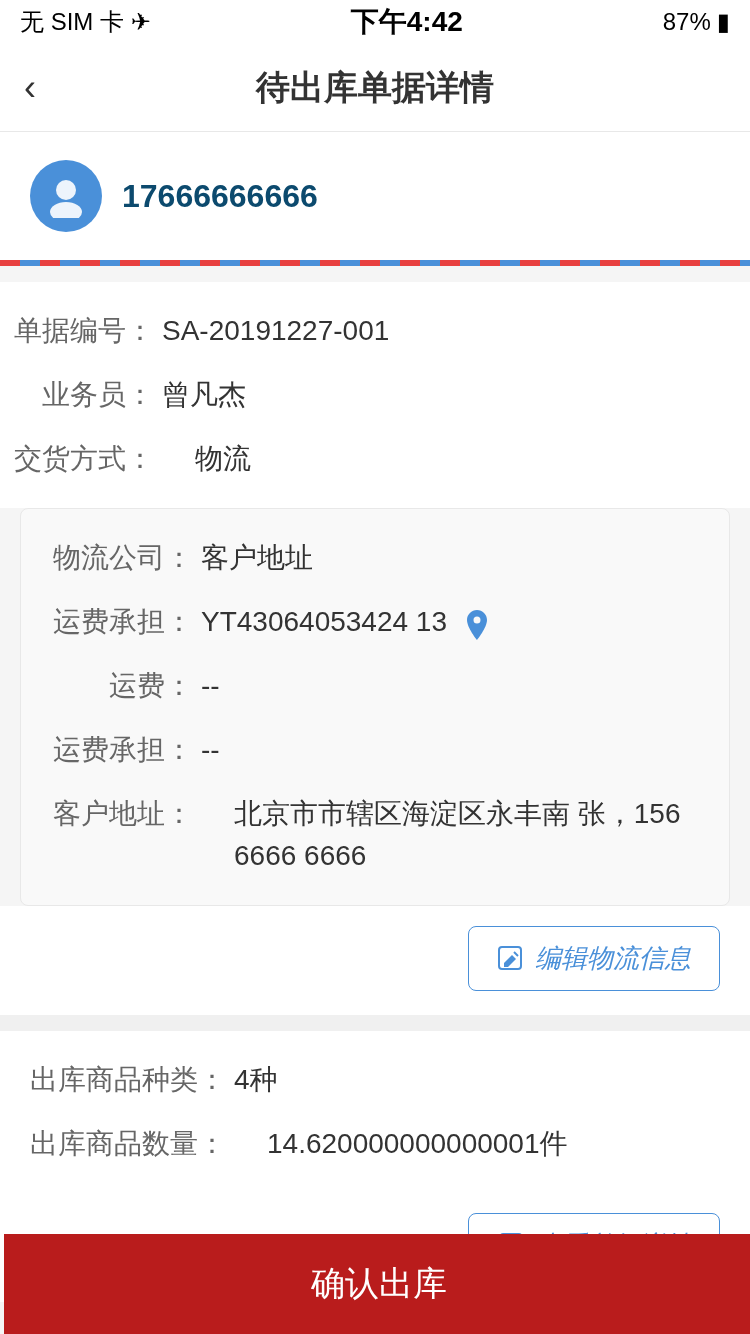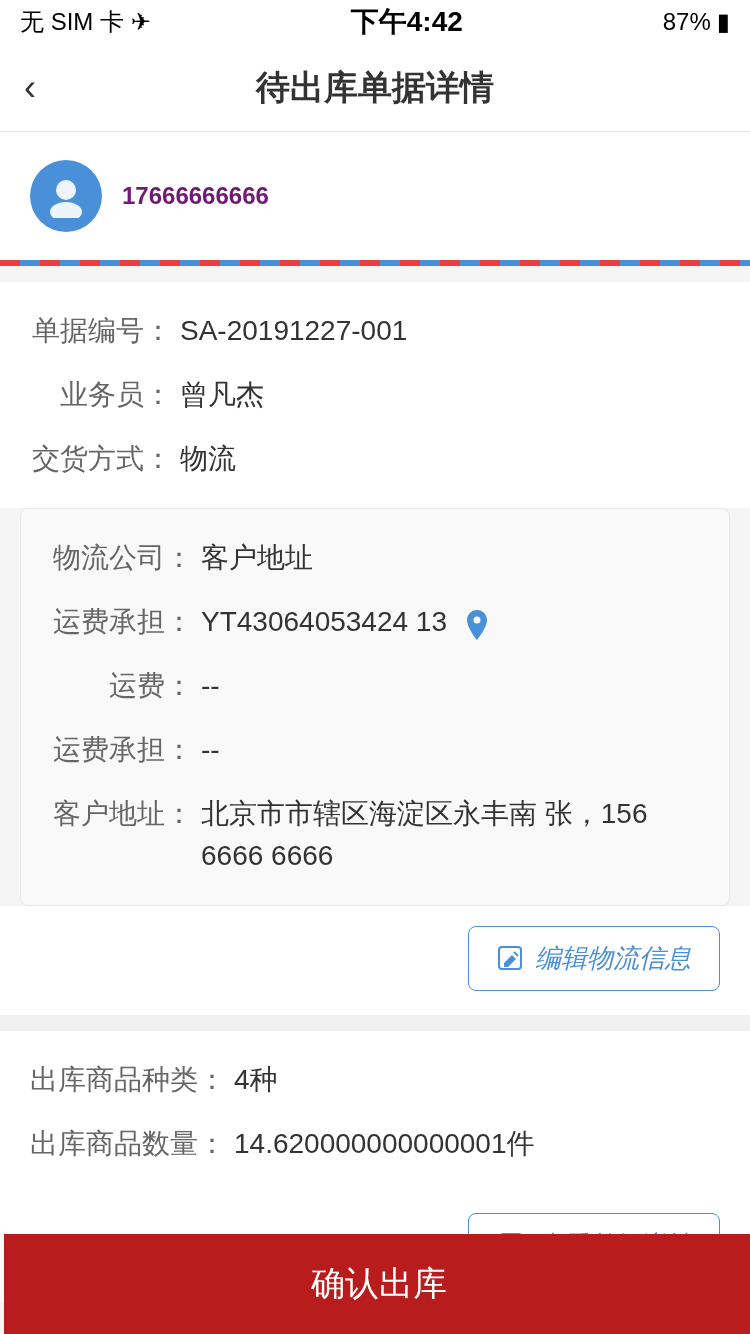--- a/index.html
+++ b/index.html
@@ -73,53 +73,53 @@
       display: flex;
       align-items: center;
       justify-content: center;
       flex-shrink: 0;
     }
     .user-avatar svg {
       width: 44px;
       height: 44px;
     }
     .user-phone {
-      font-size: 24px;
+      font-size: 32px;
       font-weight: 600;
-      color: #701a75;
+      color: #0c4a6e;
     }
 
     
     .dashed-divider {
       height: 6px;
       background: repeating-linear-gradient(
         90deg,
         #e84040 0px,
         #e84040 20px,
         #4a90d9 20px,
         #4a90d9 40px
       );
       margin: 0;
     }
 
     
     .section-card {
       background: #fff;
       margin: 16px 0 0 0;
-      padding: 28px 30px;
+      padding: 28px 12px;
     }
 
     .info-row {
       display: flex;
       align-items: flex-start;
       margin-bottom: 22px;
       font-size: 28px;
       line-height: 1.5;
     }
-    .info-row:last-child { margin-bottom: 0; }
+    .info-row:last-child { margin-bottom: 0; gap: 33px; }
     .info-label {
       color: #666;
       min-width: 150px;
       text-align: right;
       flex-shrink: 0;
       padding-right: 8px;
     }
     .info-value {
       color: #333;
       flex: 1;

